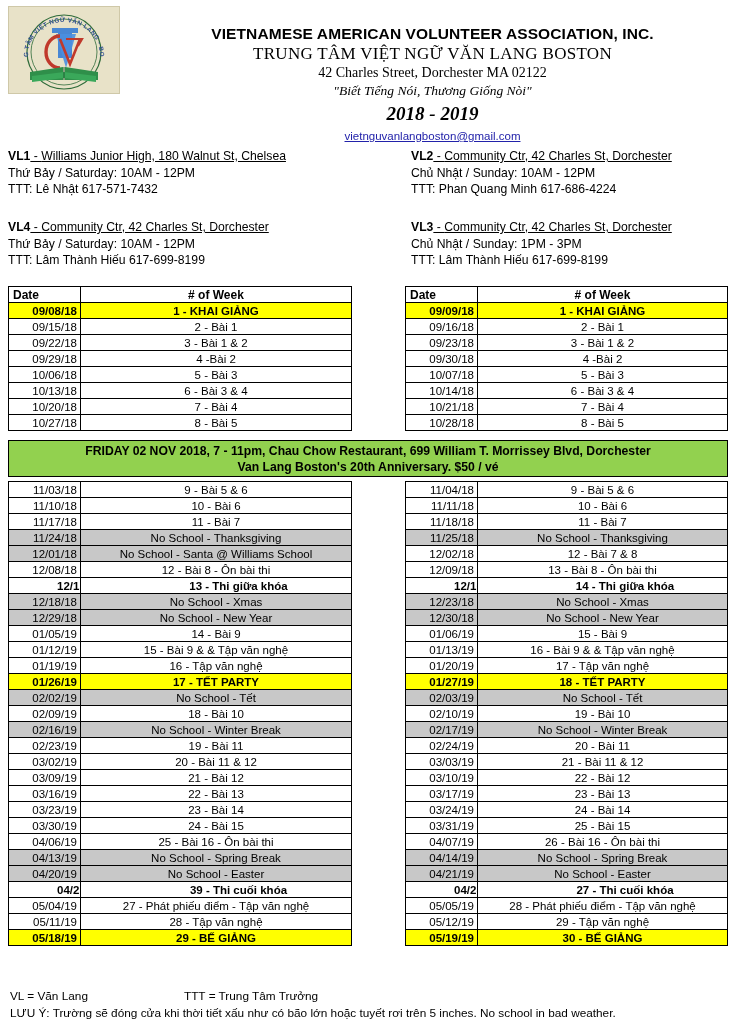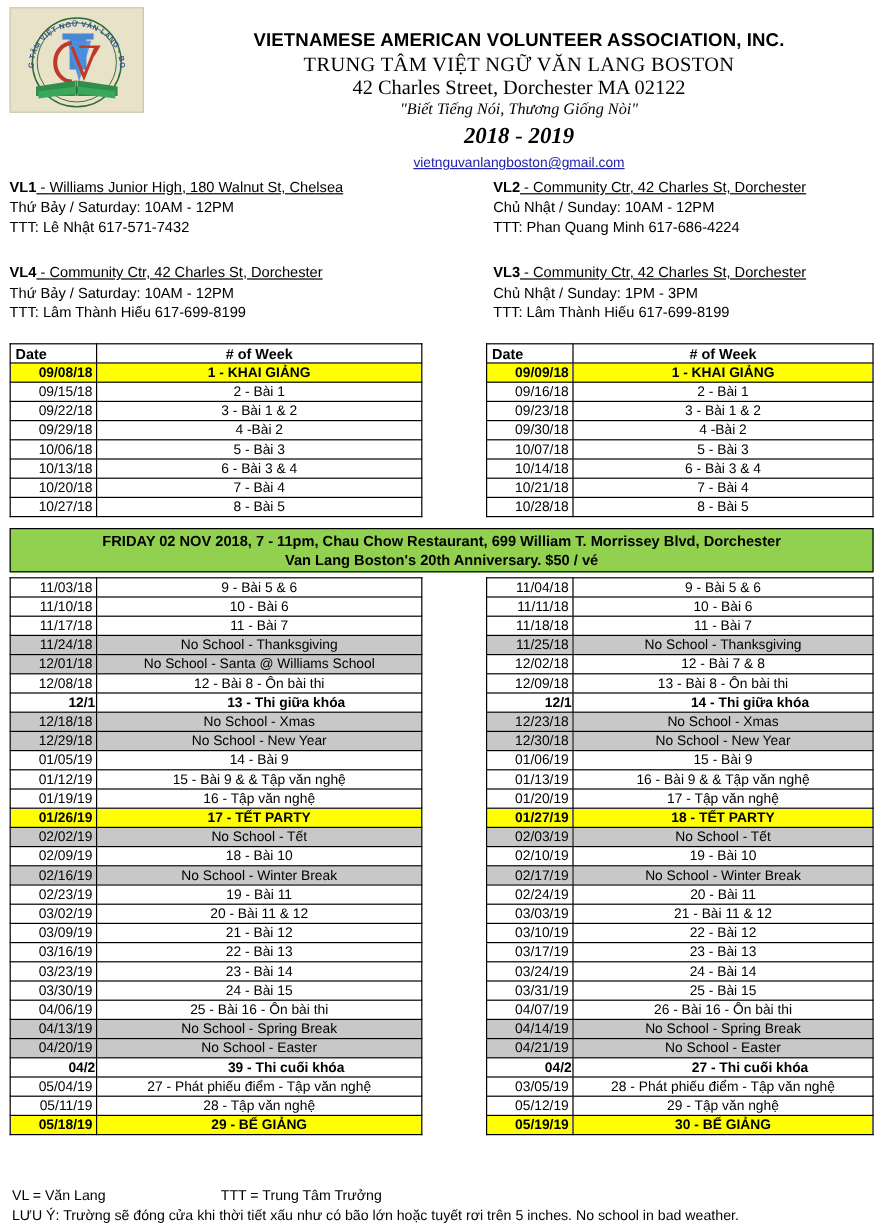--- a/index.html
+++ b/index.html
@@ -46,21 +46,21 @@
     line-height: 18px;
   }
   .org-name-vn {
     font-family: "Liberation Serif", serif;
     font-size: 17px;
     line-height: 21px;
     letter-spacing: 0.3px;
   }
   .org-addr {
     font-family: "Liberation Serif", serif;
-    font-size: 17px;
+    font-size: 14px;
     line-height: 18px;
   }
   .org-motto {
     font-family: "Liberation Serif", serif;
     font-style: italic;
     font-size: 13.5px;
     line-height: 18px;
   }
   .school-year {
     font-family: "Liberation Serif", serif;
@@ -543,21 +543,21 @@
         </tr>
         <tr class="gray">
           <td class="col-date">04/21/19</td>
           <td class="col-week">No School - Easter</td>
         </tr>
         <tr class="boldrow">
           <td class="col-date">04/28/19</td>
           <td class="col-week">27 - Thi cuối khóa</td>
         </tr>
         <tr>
-          <td class="col-date">03/05/19</td>
+          <td class="col-date">05/05/19</td>
           <td class="col-week">28 - Phát phiếu điểm - Tập văn nghệ</td>
         </tr>
         <tr>
           <td class="col-date">05/12/19</td>
           <td class="col-week">29 - Tập văn nghệ</td>
         </tr>
         <tr class="hl">
           <td class="col-date">05/19/19</td>
           <td class="col-week">30 - BẾ GIẢNG</td>
         </tr>

